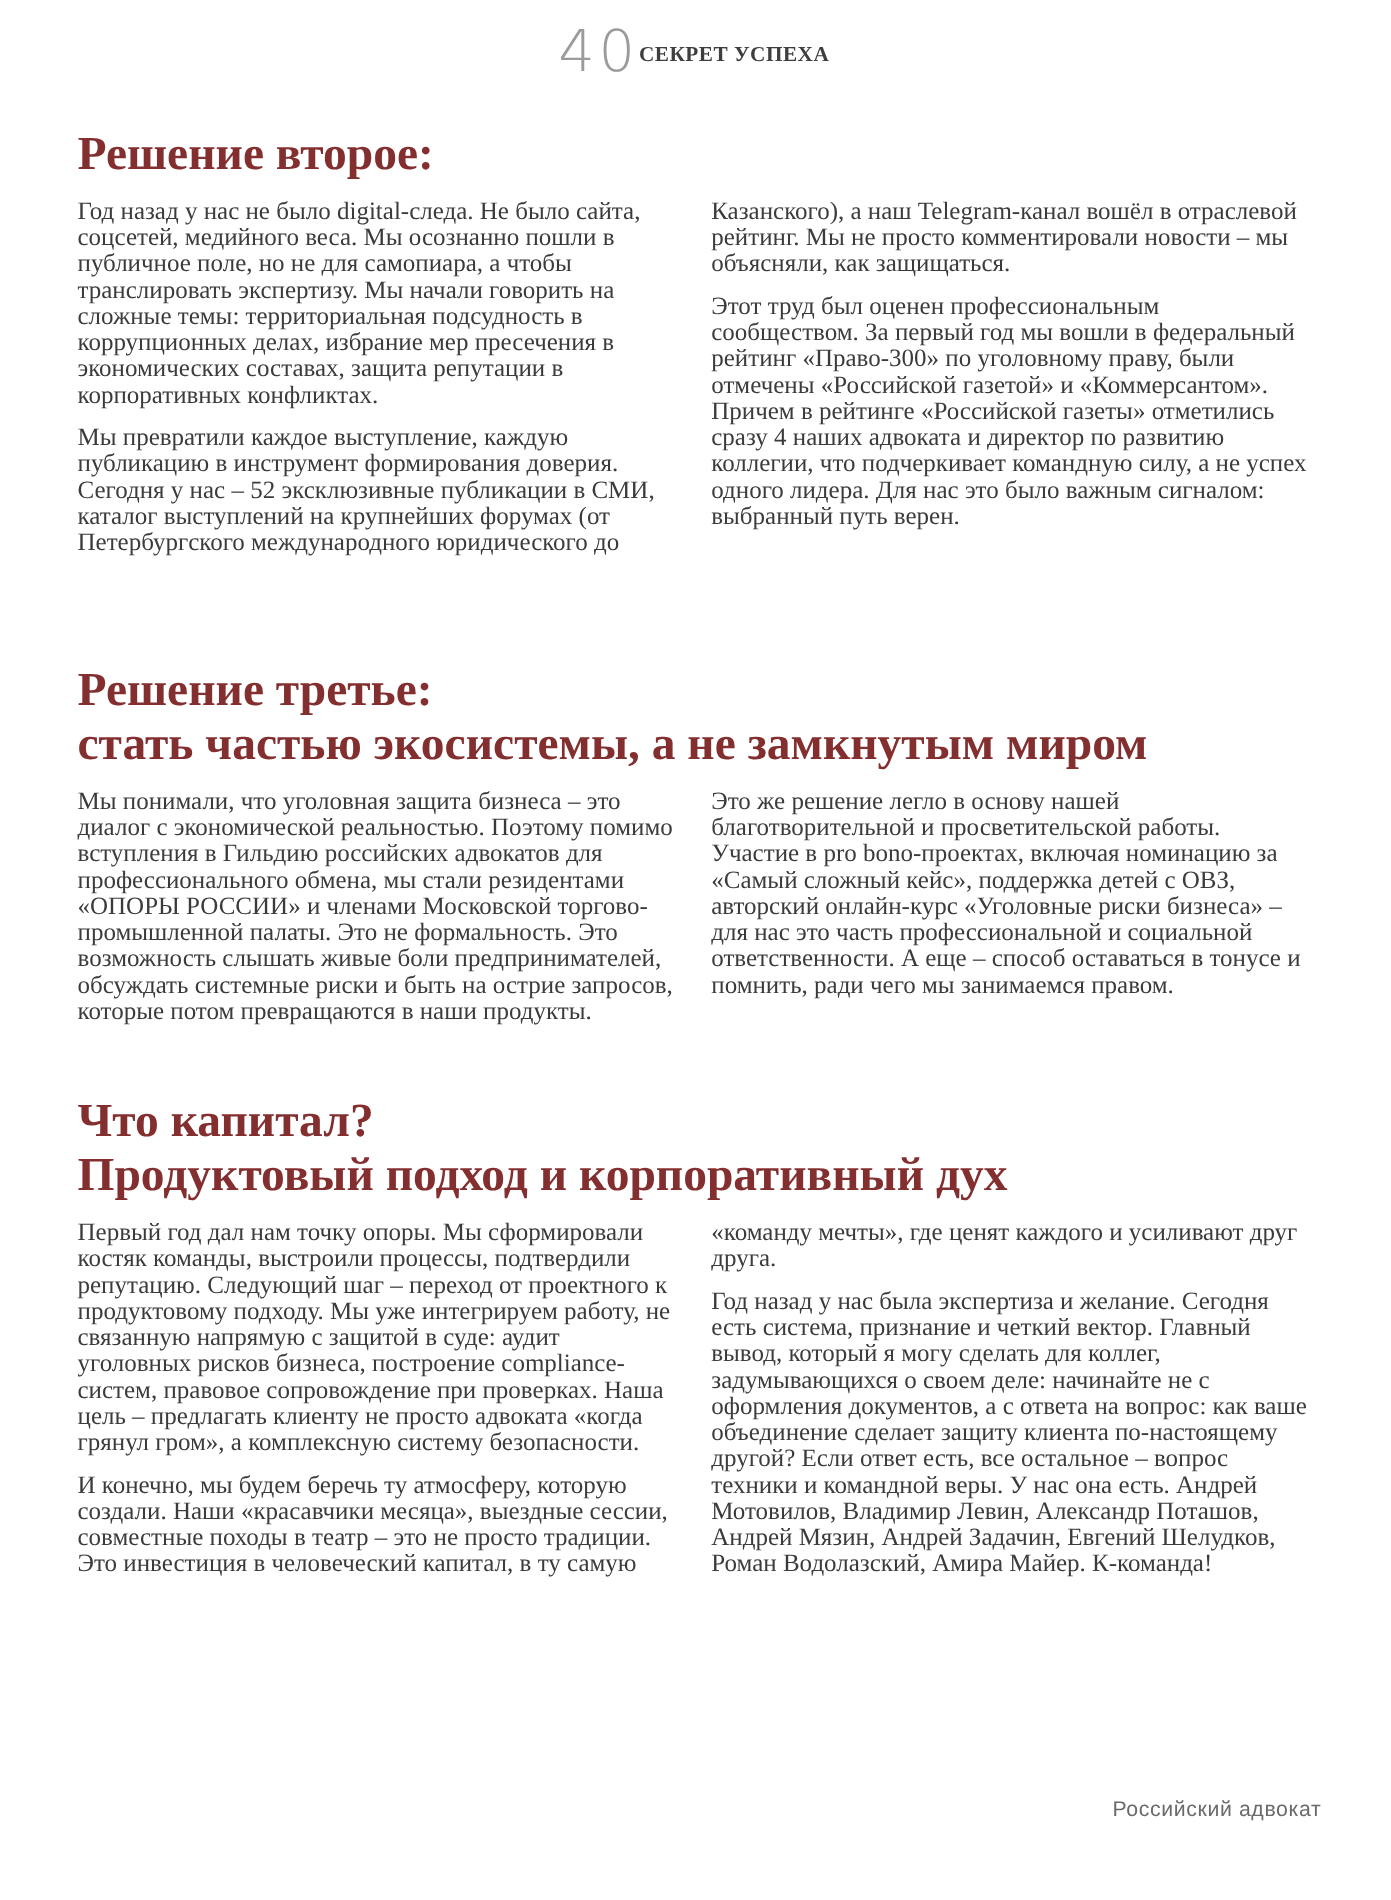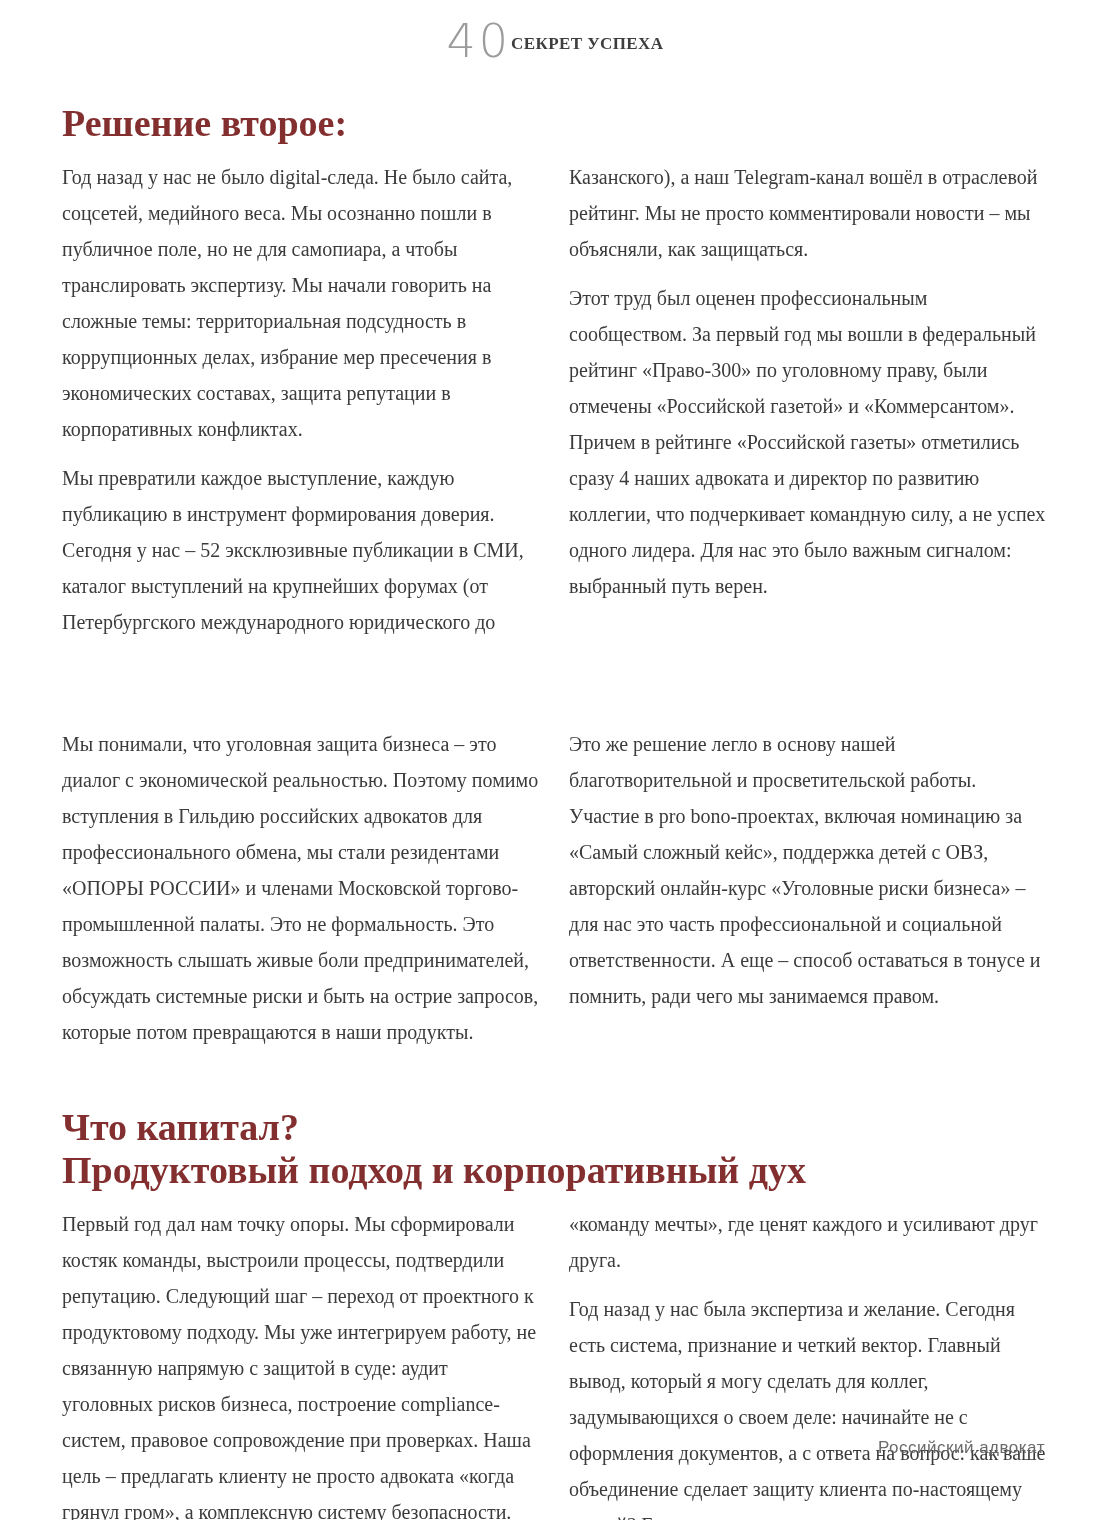--- a/index.html
+++ b/index.html
@@ -52,29 +52,29 @@
   }
   .sec-heading .h-line { display: block; }
   .columns {
     column-count: 2;
     column-gap: 28px;
     column-fill: balance;
   }
   .columns p {
     margin: 0 0 13px 0;
     font-size: 20px;
-    line-height: 36px;
+    line-height: 21px;
     color: #3b3b3b;
     text-align: left;
   }
   .columns p:last-child { margin-bottom: 0; }
   .page-footer {
     position: absolute;
     top: 1438px;
-    right: 68px;
+    right: 56px;
     font-family: "Liberation Sans", sans-serif;
     font-size: 17px;
     letter-spacing: 0.5px;
     color: #6a6a6a;
   }
 </style>
 </head>
 <body>
 
 <div class="page">
@@ -89,20 +89,24 @@
       <span class="h-line">Решение второе:</span>
     </h2>
     <div class="columns">
       <p>Год назад у нас не было digital-следа. Не было сайта, соцсетей, медийного веса. Мы осознанно пошли в публичное поле, но не для самопиара, а чтобы транслировать экспертизу. Мы начали говорить на сложные темы: территориальная подсудность в коррупционных делах, избрание мер пресечения в экономических составах, защита репутации в корпоративных конфликтах.</p>
       <p>Мы превратили каждое выступление, каждую публикацию в инструмент формирования доверия. Сегодня у нас – 52 эксклюзивные публикации в СМИ, каталог выступлений на крупнейших форумах (от Петербургского международного юридического до Казанского), а наш Telegram-канал вошёл в отраслевой рейтинг. Мы не просто комментировали новости – мы объясняли, как защищаться.</p>
       <p>Этот труд был оценен профессиональным сообществом. За первый год мы вошли в федеральный рейтинг «Право-300» по уголовному праву, были отмечены «Российской газетой» и «Коммерсантом». Причем в рейтинге «Российской газеты» отметились сразу 4 наших адвоката и директор по развитию коллегии, что подчеркивает командную силу, а не успех одного лидера. Для нас это было важным сигналом: выбранный путь верен.</p>
     </div>
   </section>
 
   <section class="section sec-2">
+    <h2 class="sec-heading">
+      <span class="h-line">Решение третье:</span>
+      <span class="h-line">стать частью экосистемы, а не замкнутым миром</span>
+    </h2>
     <div class="columns">
       <p>Мы понимали, что уголовная защита бизнеса – это диалог с экономической реальностью. Поэтому помимо вступления в Гильдию российских адвокатов для профессионального обмена, мы стали резидентами «ОПОРЫ РОССИИ» и членами Московской торгово-промышленной палаты. Это не формальность. Это возможность слышать живые боли предпринимателей, обсуждать системные риски и быть на острие запросов, которые потом превращаются в наши продукты.</p>
       <p>Это же решение легло в основу нашей благотворительной и просветительской работы. Участие в pro bono-проектах, включая номинацию за «Самый сложный кейс», поддержка детей с ОВЗ, авторский онлайн-курс «Уголовные риски бизнеса» – для нас это часть профессиональной и социальной ответственности. А еще – способ оставаться в тонусе и помнить, ради чего мы занимаемся правом.</p>
     </div>
   </section>
 
   <section class="section sec-3">
     <h2 class="sec-heading">
       <span class="h-line">Что капитал?</span>
       <span class="h-line">Продуктовый подход и корпоративный дух</span>

